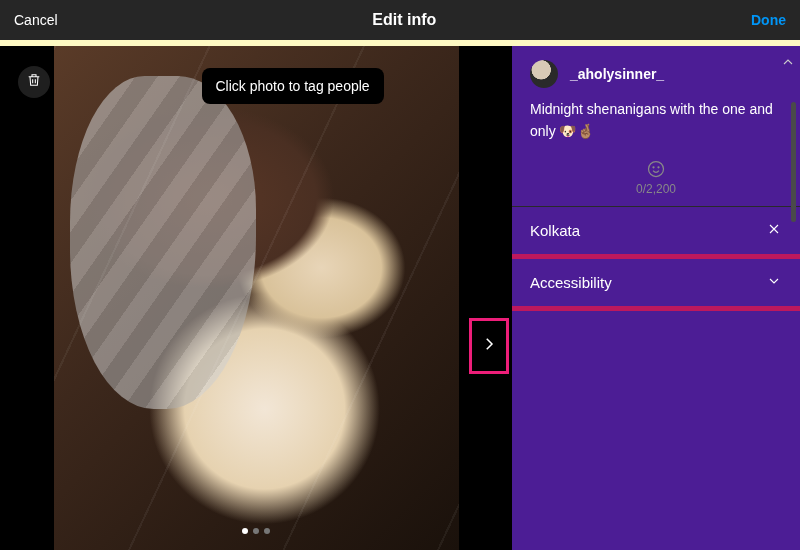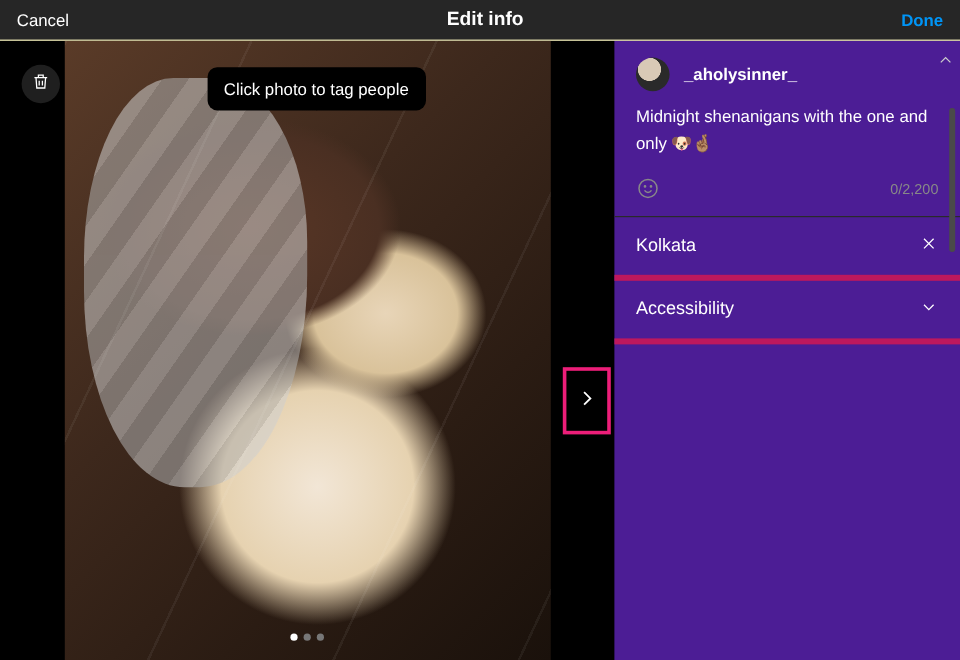--- a/index.html
+++ b/index.html
@@ -1,20 +1,20 @@
 <!DOCTYPE html>
 <html><head>
 <meta charset="utf-8">
 <style>
   * { box-sizing: border-box; margin: 0; padding: 0; }
   html, body { width: 800px; height: 550px; overflow: hidden; background: #000; font-family: -apple-system, "Segoe UI", Helvetica, Arial, sans-serif; color: #fff; }
   .frame { width: 800px; height: 550px; background: #000; display: flex; flex-direction: column; position: relative; }
 
   
-  .header { height: 34px; background: #262626; display: flex; align-items: center; justify-content: space-between; padding: 0 14px; border-bottom: 1px solid #fef9c3; }
+  .header { height: 46px; background: #262626; display: flex; align-items: center; justify-content: space-between; padding: 0 14px; border-bottom: 6px solid #fef9c3; }
   .header .title { font-size: 16px; font-weight: 700; }
   .header .cancel { font-size: 14px; color: #fff; cursor: pointer; }
   .header .done { font-size: 14px; font-weight: 600; color: #0095f6; cursor: pointer; }
 
   
   .body { flex: 1; display: flex; position: relative; overflow: hidden; }
 
   
   .photo-col { width: 512px; position: relative; background: #000; display: flex; align-items: flex-start; justify-content: center; }
   .photo-wrap { position: relative; width: 405px; height: 100%; }
@@ -32,21 +32,21 @@
   .stripes { position:absolute; left:4%; top:6%; width:46%; height:66%;
       background: repeating-linear-gradient(125deg,#cfcfcf 0 18px,#b0b0b0 18px 36px);
       border-radius: 40% 42% 48% 45% / 44% 40% 52% 48%;
       filter: blur(0.3px); opacity:0.55; }
 
   
   .trash-btn { position: absolute; left: 18px; top: 20px; width: 32px; height: 32px; border-radius: 50%; background: #1f1f1f; display:flex; align-items:center; justify-content:center; cursor:pointer; }
   .trash-btn svg { width:16px; height:16px; stroke:#fff; fill:none; stroke-width:1.6; }
 
   
-  .tooltip { position: absolute; left: 119px; top: 22px; background: #000; color:#fff; padding: 10px 14px; border-radius: 8px; font-size: 14px; white-space: nowrap; text-align: center; }
+  .tooltip { position: absolute; left: 148px; top: 22px; background: #000; color:#fff; padding: 10px 14px; border-radius: 8px; font-size: 14px; white-space: nowrap; text-align: center; }
   .tooltip::after { content:""; position:absolute; left:50%; bottom:-6px; margin-left:-6px; border:6px solid transparent; border-top-color:#000; }
 
   
   .dots { position:absolute; bottom:16px; left:50%; transform:translateX(-50%); display:flex; gap:5px; }
   .dot { width:6px; height:6px; border-radius:50%; background:#777; }
   .dot.active { background:#fff; }
 
   
   .chev-box { position:absolute; top:272px; left:469px; width:40px; height:56px; border:3px solid #ed1e79; display:flex; align-items:center; justify-content:center; cursor:pointer; background:#000; }
   .chev-box svg { width:18px; height:18px; stroke:#fff; fill:none; stroke-width:2; }
@@ -60,21 +60,21 @@
   .user-row { display:flex; align-items:center; gap:12px; padding:14px 18px 8px 18px; }
   .avatar { width:28px; height:28px; border-radius:50%; background:
      radial-gradient(circle at 40% 35%, #d8c9b6 0 38%, #2a2a2a 40% 100%); }
   .username { font-size:14px; font-weight:600; }
 
   .caption { padding: 2px 22px 4px 18px; font-size:14px; line-height:1.6; }
   .caption .seg { display:block; margin-bottom:8px; }
   .redact { display:inline-block; height:14px; background:#444; vertical-align:middle; margin-right:4px; }
   .emoji { vertical-align:middle; }
 
-  .counter-row { display:flex; align-items:center; justify-content:space-between; padding:4px 18px 10px 18px; color:#888; font-size:12px; border-bottom:1px solid #2a2a2a; }
+  .counter-row { display:flex; align-items:center; justify-content:space-between; padding:4px 18px 10px 18px; color:#888; font-size:12px; border-bottom:1px solid #2a2a2a;flex-direction:column; }
   .smiley svg { width:20px; height:20px; stroke:#888; fill:none; stroke-width:1.5; }
 
   .loc-row, .acc-row { display:flex; align-items:center; justify-content:space-between; padding:14px 18px; font-size:15px; border-bottom:5px solid #be185d; cursor:pointer; }
   .loc-row svg.x { stroke:#fff; }
   .acc-row svg { stroke:#fff; }
 
 </style>
 </head>
 <body>
 

